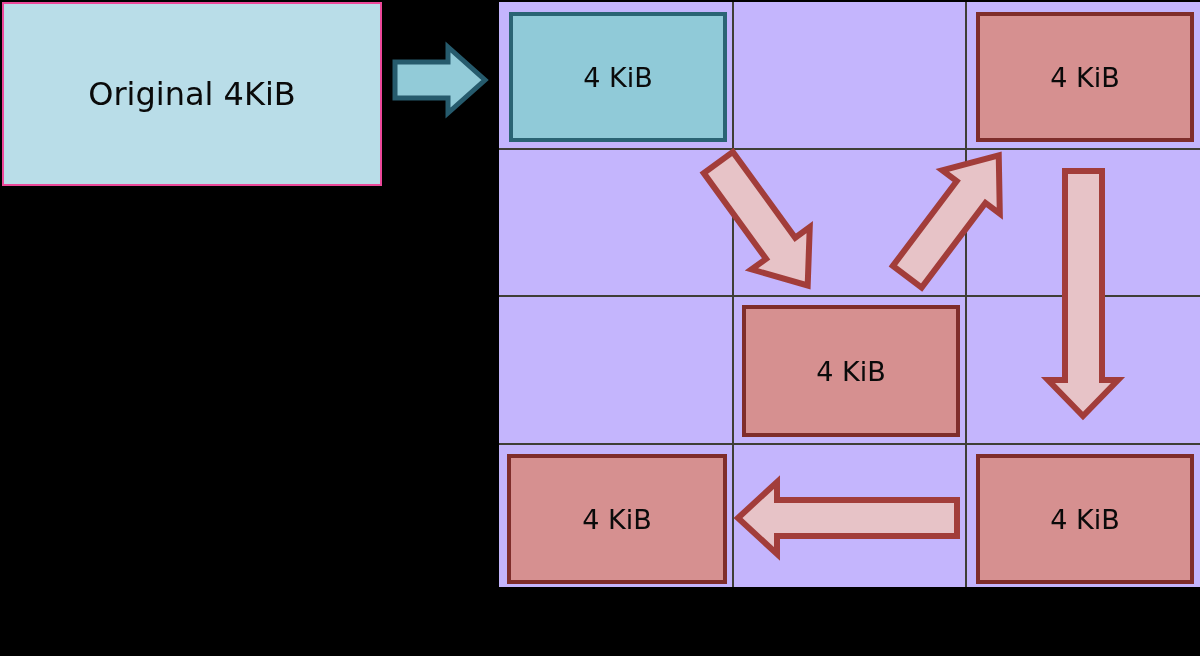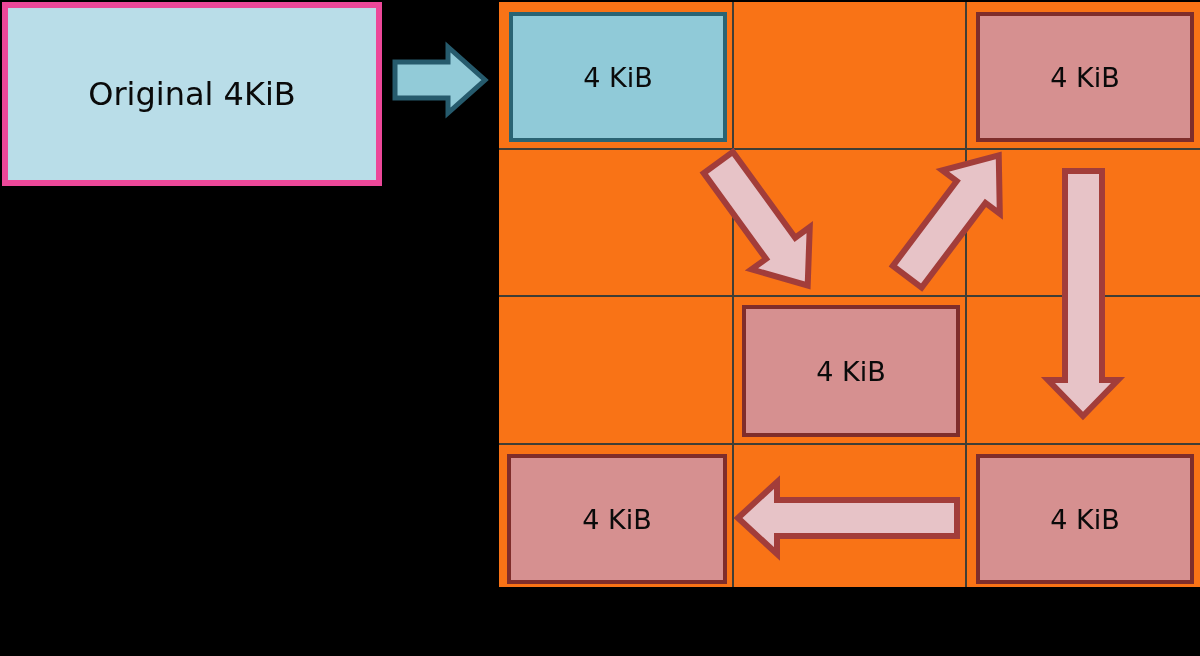--- a/index.html
+++ b/index.html
@@ -12,38 +12,38 @@
     font-family: "DejaVu Sans", "Liberation Sans", sans-serif;
   }
 
   
   .host-box {
     position: absolute;
     left: 2px; top: 2px;
     width: 380px; height: 184px;
     box-sizing: border-box;
     background: #b9dde8;
-    border: 6px solid #ec4899;
+    border: 2px solid #ec4899;
     display: flex;
     flex-direction: column;
     align-items: center;
     justify-content: center;
     color: #0a0a0a;
     font-size: 32px;
     line-height: 44px;
     text-align: center;
   }
 
   
   .flash-grid {
     position: absolute;
     left: 497px; top: 0;
     width: 703px; height: 590px;
     box-sizing: border-box;
-    background: #f97316;
+    background: #c4b5fd;
     border-top: 2px solid #000;
     border-left: 2px solid #000;
     border-bottom: 3px solid #000;
   }
   .gridline { position: absolute; background: #3f3e36; }
   .gl-v { top: 0; width: 2px; height: 100%; }
   .gl-h { left: 0; height: 2px; width: 100%; }
 
   
   .page {

